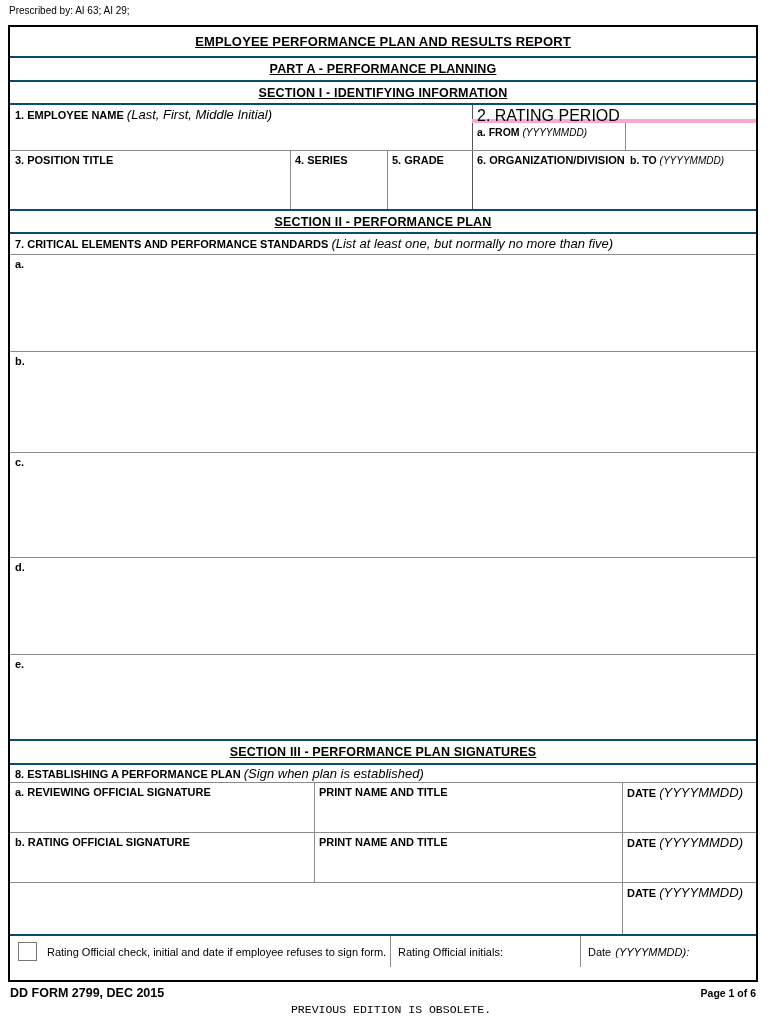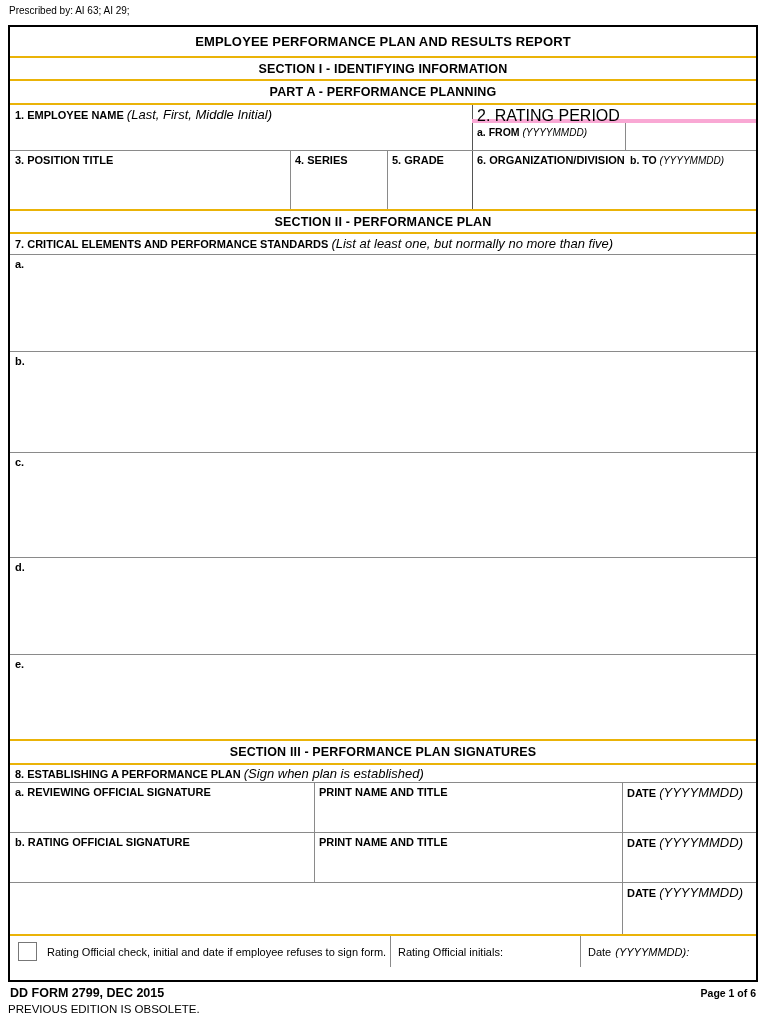--- a/index.html
+++ b/index.html
@@ -44,21 +44,21 @@
     border: 2px solid #000;
     background: #fff;
   }
 
   
   .row {
     position: relative;
     box-sizing: border-box;
     width: 100%;
   }
-  .rule-thick { border-bottom: 2px solid #eab308; }
+  .rule-thick { border-bottom: 2px solid #0c4a6e; text-decoration: underline; }
   .rule-thin  { border-bottom: 1px solid #8a8a8a; }
 
   .band {
     box-sizing: border-box;
     display: flex;
     align-items: center;
     justify-content: center;
     font-weight: bold;
     font-size: 12.5px;
     letter-spacing: 0.15px;
@@ -224,42 +224,43 @@
   .footer-right {
     position: absolute;
     right: 2px;
     top: 1px;
     font-size: 10.5px;
     font-weight: bold;
     white-space: nowrap;
   }
   .footer-center {
     position: absolute;
-    left: 0;
+    left: 16px;
     right: 0;
     top: 17px;
-    text-align: left;
+    text-align: center;
     font-size: 11.5px;
     white-space: nowrap;
+    font-family: Liberation Mono, monospace;
   }
 </style>
 </head>
 <body>
 
 <div class="page">
 
   <div class="prescribed">Prescribed by: AI 63; AI 29;</div>
 
   <div class="form-frame">
 
     <div class="row band rule-thick" id="title-band">EMPLOYEE PERFORMANCE PLAN AND RESULTS REPORT</div>
 
+    <div class="row band rule-thick" id="parta-band">PART A - PERFORMANCE PLANNING</div>
+
     <div class="row band rule-thick" id="section1-band">SECTION I - IDENTIFYING INFORMATION</div>
-
-    <div class="row band rule-thick" id="parta-band">PART A - PERFORMANCE PLANNING</div>
 
     <div class="row rule-thin" id="row-name">
       <div class="cell" style="left:0; width:462px;">
         <div class="lbl">
           <span>1. EMPLOYEE NAME</span>
           <span class="hint">(Last, First, Middle Initial)</span>
         </div>
         <div class="value"></div>
       </div>
 

